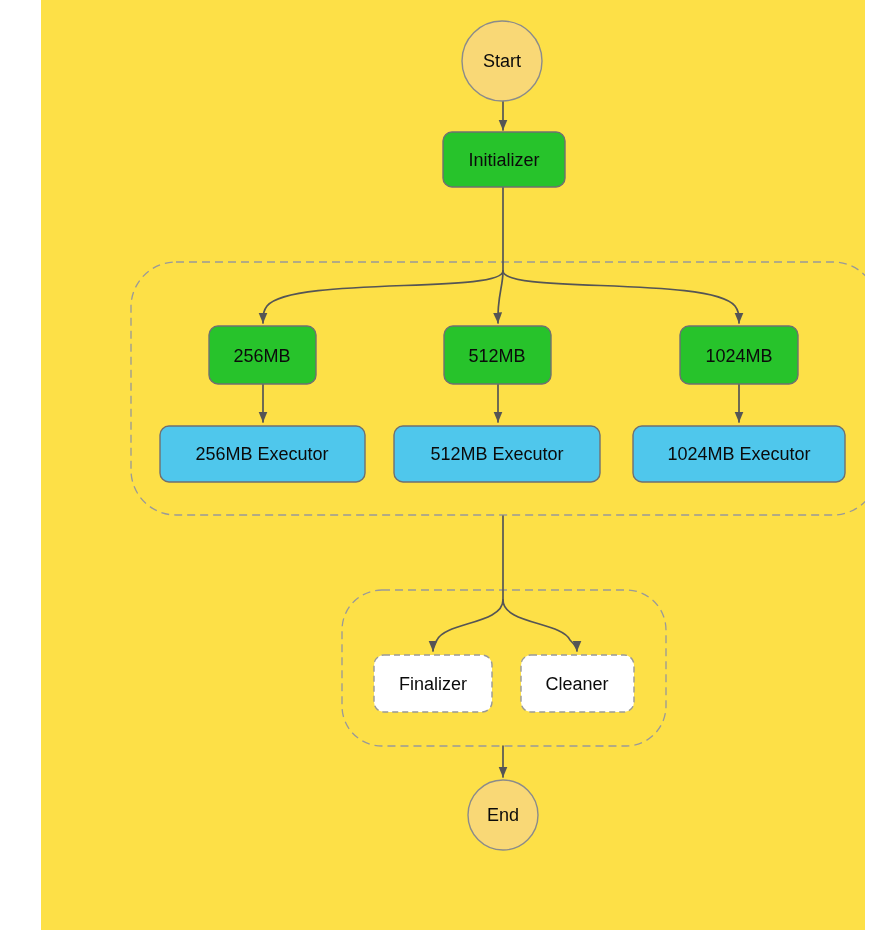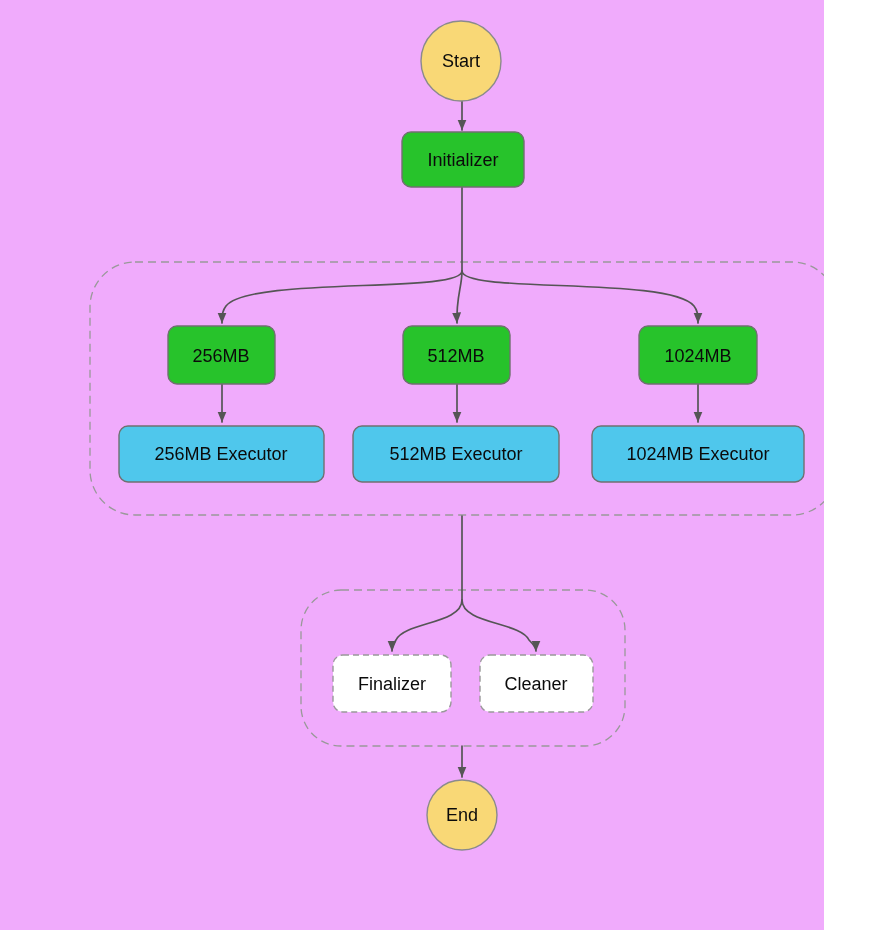--- a/index.html
+++ b/index.html
@@ -4,23 +4,24 @@
 <style>
   html, body {
     margin: 0;
     padding: 0;
     background: #ffffff;
   }
   .stage {
     position: relative;
     width: 824px;
     height: 930px;
-    background: #f0abfc;
+    background: #fde047;
     font-family: "Liberation Sans", sans-serif;
     overflow: hidden;
+    margin-left: 41px;
   }
   svg { display: block; }
   .edge {
     fill: none;
     stroke-width: 1.7;
     stroke-linecap: round;
   }
   .cluster {
     fill: none;
     stroke-width: 1.3;

